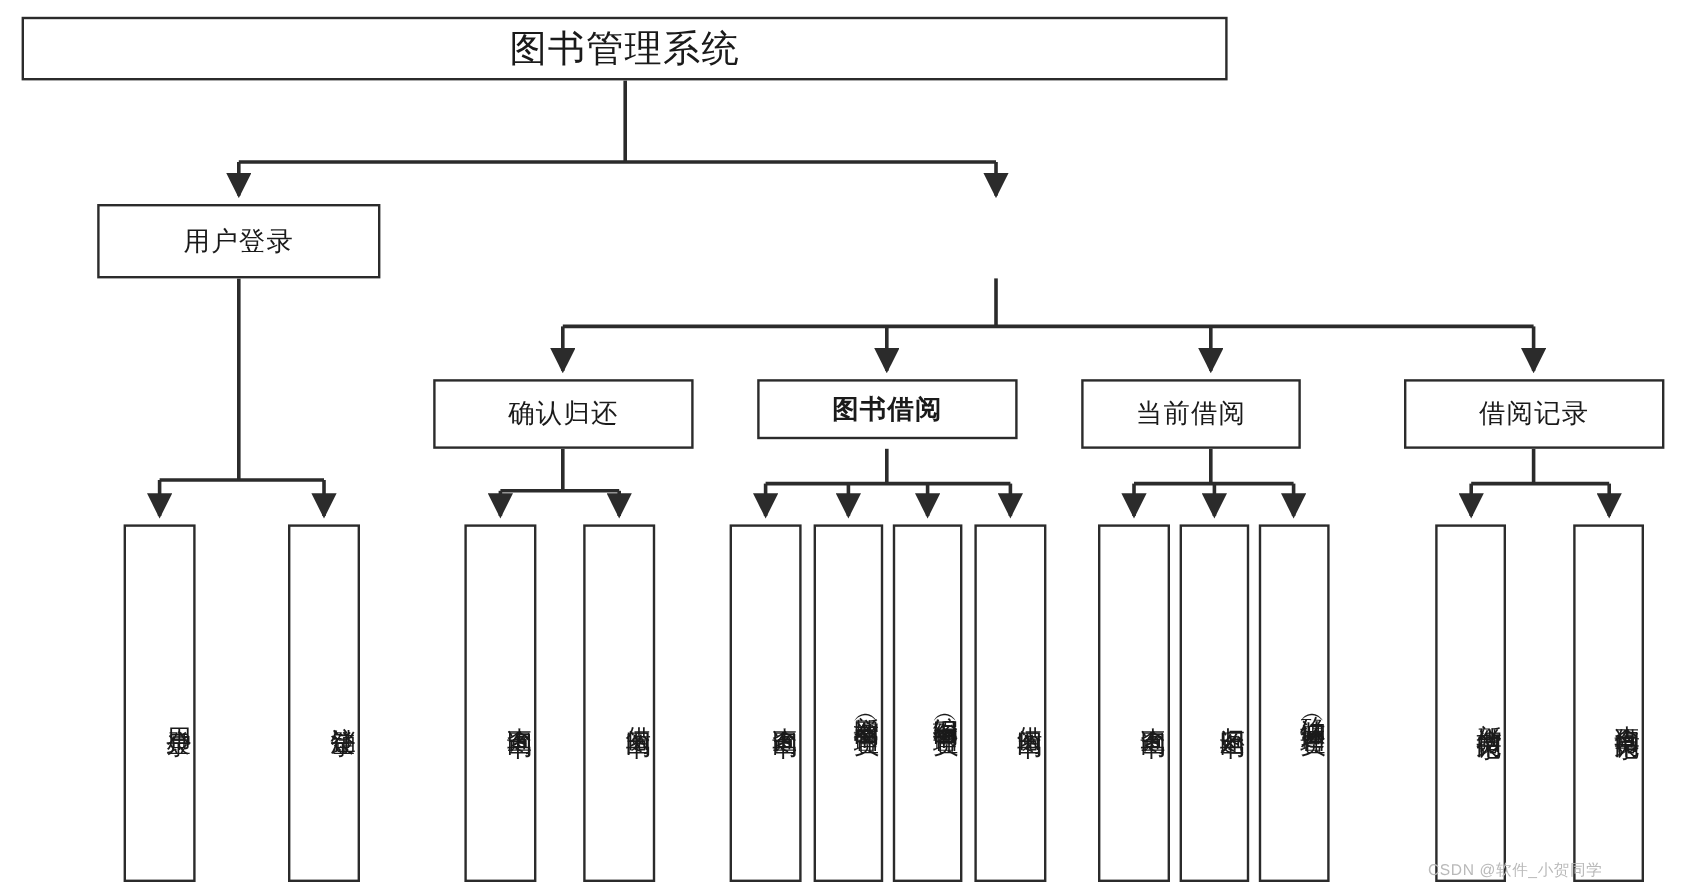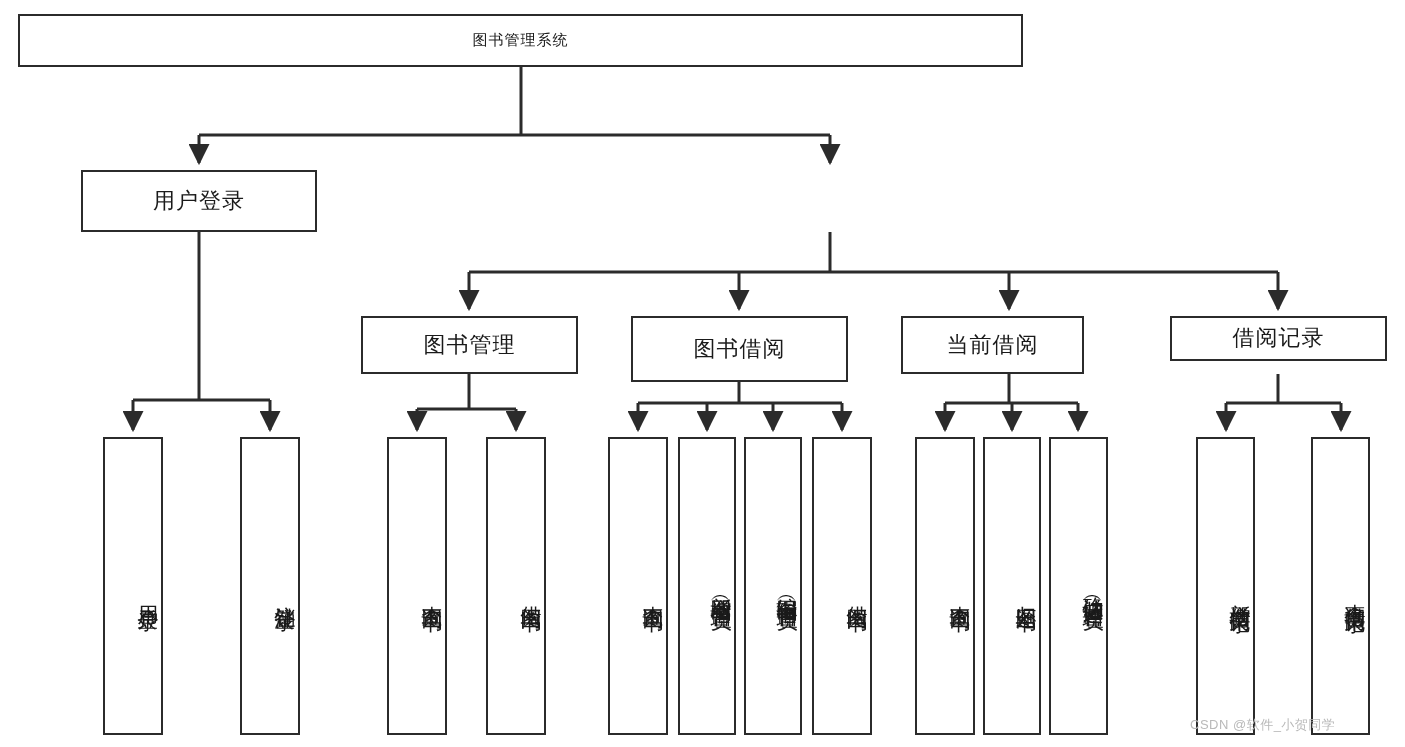--- a/index.html
+++ b/index.html
@@ -33,21 +33,21 @@
     justify-content: center;
     color: #1a1a1a;
     line-height: 1.22;
     text-align: center;
   }
   .node.horiz {
     font-size: 22px;
     letter-spacing: 1px;
   }
   .node.root {
-    font-size: 15px;
+    font-size: 31px;
   }
   .node.vert {
     writing-mode: vertical-rl;
     text-orientation: upright;
     align-items: flex-start;
     justify-content: center;
     padding-top: 14px;
     font-size: 21px;
     letter-spacing: 2px;
   }
@@ -116,24 +116,24 @@
       <path d="M 1226 403 L 1341 403"></path>
       <path d="M 1226 403 L 1226 430" marker-end="url(#arrow)"></path>
       <path d="M 1341 403 L 1341 430" marker-end="url(#arrow)"></path>
     </g>
   </svg>
 
   <div class="node horiz root" style="left: 18px; top: 14px; width: 1005px; height: 53px;">图书管理系统</div>
 
   <div class="node horiz" style="left: 81px; top: 170px; width: 236px; height: 62px;">用户登录</div>
 
-  <div class="node horiz" style="left: 361px; top: 316px; width: 217px; height: 58px;">图书管理</div>
-  <div class="node horiz" style="left: 631px; top: 316px; width: 217px; height: 66px;">图书借阅</div>
+  <div class="node horiz" style="left: 361px; top: 316px; width: 217px; height: 58px;">确认归还</div>
+  <div class="node horiz" style="left: 631px; top: 316px; width: 217px; height: 50px; font-weight: bold;">图书借阅</div>
   <div class="node horiz" style="left: 901px; top: 316px; width: 183px; height: 58px;">当前借阅</div>
-  <div class="node horiz" style="left: 1170px; top: 316px; width: 217px; height: 45px;">借阅记录</div>
+  <div class="node horiz" style="left: 1170px; top: 316px; width: 217px; height: 58px;">借阅记录</div>
 
   <div class="node vert" style="left: 103px; top: 437px; width: 60px; height: 298px;">用户登录</div>
   <div class="node vert" style="left: 240px; top: 437px; width: 60px; height: 298px;">注销登录</div>
   <div class="node vert" style="left: 387px; top: 437px; width: 60px; height: 298px;">查询图书</div>
   <div class="node vert" style="left: 486px; top: 437px; width: 60px; height: 298px;">借阅图书</div>
   <div class="node vert" style="left: 608px; top: 437px; width: 60px; height: 298px;">查询图书</div>
   <div class="node vert tall" style="left: 678px; top: 437px; width: 58px; height: 298px;">新增图书（管理员）</div>
   <div class="node vert tall" style="left: 744px; top: 437px; width: 58px; height: 298px;">编辑图书（管理员）</div>
   <div class="node vert" style="left: 812px; top: 437px; width: 60px; height: 298px;">借阅图书</div>
   <div class="node vert" style="left: 915px; top: 437px; width: 60px; height: 298px;">查询图书</div>

